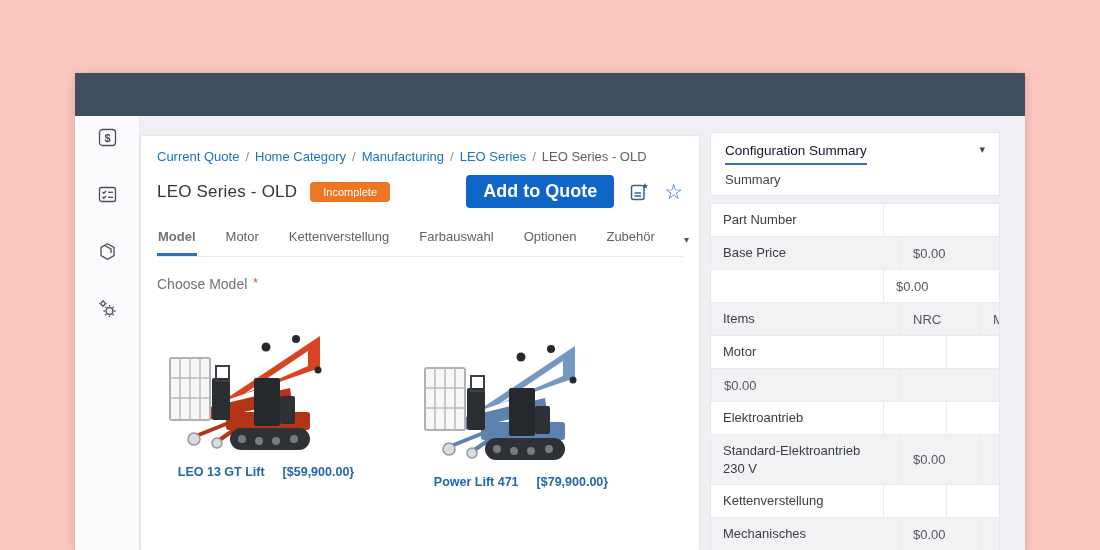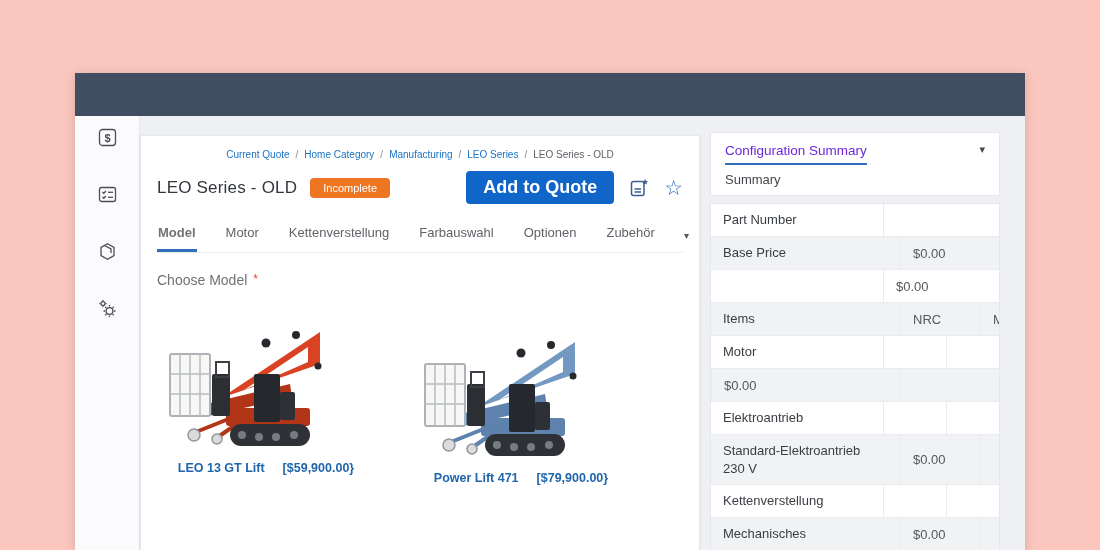--- a/index.html
+++ b/index.html
@@ -17,21 +17,21 @@
              flex-direction:column; align-items:center; padding-top:6px; }
   .side-btn { width:34px; height:34px; border:none; background:transparent; cursor:pointer;
               display:flex; align-items:center; justify-content:center; margin-bottom:23px; }
   .side-btn svg { width:21px; height:21px; stroke:#4a4f55; fill:none; stroke-width:1.3; }
   .side-btn svg text { fill:#4a4f55; stroke:none; font-family:"Liberation Sans",sans-serif; }
 
   
   .main-card { position:absolute; left:65px; top:19px; width:560px; bottom:0;
                background:#fff; border:1px solid #e6e8eb; border-bottom:none;
                box-shadow:0 1px 3px rgba(40,50,60,.06); padding:13px 16px 0 16px; }
-  .breadcrumb { font-size:10px; color:#70747a; white-space:nowrap;text-align:center; }
+  .breadcrumb { font-size:13px; color:#70747a; white-space:nowrap; }
   .breadcrumb a { color:#1a72c4; text-decoration:none; cursor:pointer; }
   .breadcrumb .sep { margin:0 6px; color:#8a8e93; }
   .breadcrumb .current { color:#5d6166; }
 
   .title-row { display:flex; align-items:center; margin-top:11px; }
   .page-title { font-size:17px; font-weight:400; color:#33373d; letter-spacing:.2px; }
   .badge { background:#ee7623; color:#fff; font-size:11px; font-weight:400;
            padding:4px 13px; border-radius:4px; margin-left:13px; }
   .title-actions { margin-left:auto; display:flex; align-items:center; gap:14px; }
   .btn-primary { background:#1065c8; color:#fff; border:none; border-radius:4px;
@@ -56,21 +56,21 @@
   .product { width:200px; display:flex; flex-direction:column; cursor:pointer; }
   .product.second { margin-top:10px; }
   .lift { width:178px; height:128px; }
   .product-label { display:flex; justify-content:center; gap:18px; margin-top:9px;
                    font-size:12.5px; font-weight:600; color:#2166ac; white-space:nowrap; }
 
   
   .summary-head { position:absolute; left:635px; top:16px; width:290px; height:64px;
                   background:#fff; border:1px solid #e6e8eb; padding:10px 14px 0; }
   .summary-tab-row { display:flex; align-items:flex-start; }
-  .summary-tab { font-size:13.5px; color:#6d28d9; padding-bottom:5px;
+  .summary-tab { font-size:13.5px; color:#0f172a; padding-bottom:5px;
                  border-bottom:2.5px solid #2f6fbe; cursor:pointer; }
   .summary-caret { margin-left:auto; font-size:11px; color:#44474a; cursor:pointer; }
   .summary-subtitle { font-size:13px; color:#43464b; margin-top:7px; }
 
   .summary-table { position:absolute; left:635px; top:87px; width:290px; bottom:0;
                    background:#fff; border:1px solid #e6e8eb; border-bottom:none;
                    overflow:hidden; }
   .srow { display:grid; grid-template-columns:172px 63px 1fr; min-height:33px;
           border-bottom:1px solid #e9ebee; align-items:center; font-size:13px; }
   .srow.shaded { background:#f1f2f4;gap:17px; }

